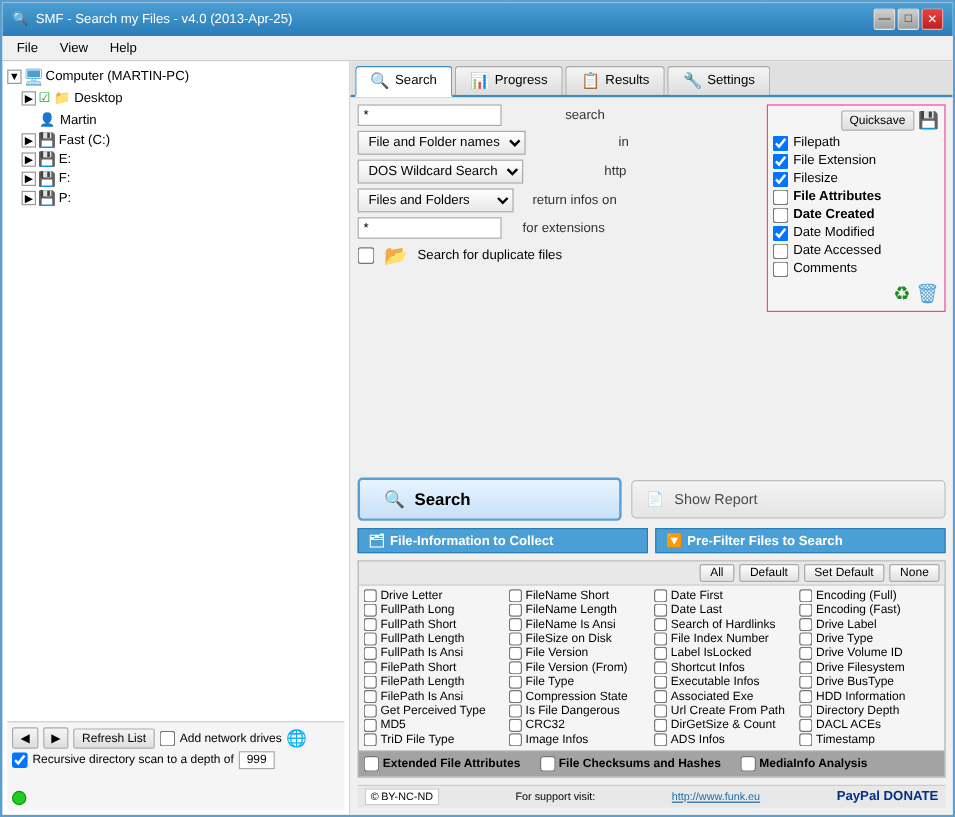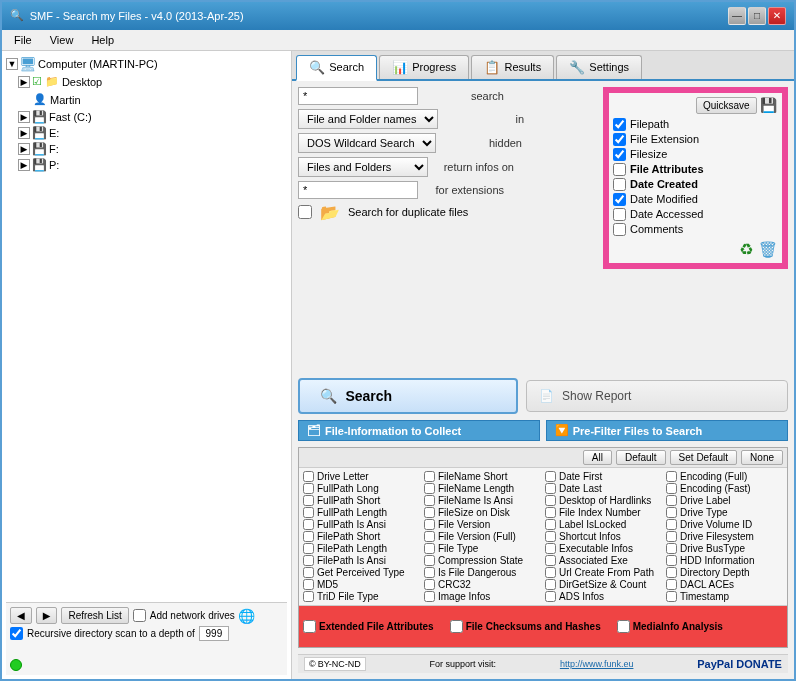--- a/index.html
+++ b/index.html
@@ -165,22 +165,23 @@
     .right-section {
       display: flex;
       gap: 6px;
       flex: 1;
     }
     .search-main { flex: 1; display: flex; flex-direction: column; gap: 4px; }
     .search-options { width: 185px; }
     
     .options-panel {
       background: #f5f5f5;
-      border: 6px solid #ec4899;
+      border: 1px solid #ec4899;
       padding: 4px;
+      margin-left: 36px;
     }
     .option-row { display: flex; align-items: center; gap: 4px; margin-bottom: 2px; }
     .option-label { font-size: 11px; }
     .option-label.bold { font-weight: bold; }
     
     
     .search-btn-big {
       background: linear-gradient(to bottom, #e8f4ff, #c8e0f8);
       border: 2px solid #5a9fd4;
       border-radius: 4px;
@@ -248,23 +249,23 @@
       display: grid;
       grid-template-columns: repeat(4, 1fr);
       gap: 1px 4px;
       padding: 3px 4px;
     }
     .cb-item { display: flex; align-items: center; gap: 3px; font-size: 10px; white-space: nowrap; }
     .cb-item input[type=checkbox] { width: 11px; height: 11px; flex-shrink: 0; }
     
     .section-footer {
       display: flex; align-items: center; gap: 8px;
-      background: #ef4444;
+      background: #a3a3a3;
       border-top: 1px solid #ccc;
-      padding: 14px 4px;
+      padding: 4px 4px;
     }
     .footer-section {
       display: flex; align-items: center; gap: 3px;
       font-size: 10px;
     }
     .footer-bold { font-weight: bold; font-size: 10px; }
     
     .bottom-bar {
       display: flex; align-items: center; justify-content: space-between;
       background: #e8e8e8;
@@ -443,21 +444,21 @@
               <select class="styled-select">
                 <option>File and Folder names</option>
               </select>
               <span class="row-label">in</span>
             </div>
 
             <div class="search-row">
               <select class="styled-select">
                 <option>DOS Wildcard Search</option>
               </select>
-              <span class="row-label">hidden</span>
+              <span class="row-label">http</span>
             </div>
 
             <div class="search-row">
               <select class="styled-select">
                 <option>Files and Folders</option>
               </select>
               <span class="row-label">return infos on</span>
             </div>
 
             <div class="search-row">
@@ -586,21 +587,21 @@
               <div class="cb-item">
                 <input type="checkbox" style="">
                 <span>FullPath Short</span>
               </div>
               <div class="cb-item">
                 <input type="checkbox" style="">
                 <span>FileName Is Ansi</span>
               </div>
               <div class="cb-item">
                 <input type="checkbox" style="">
-                <span>Desktop of Hardlinks</span>
+                <span>Search of Hardlinks</span>
               </div>
               <div class="cb-item">
                 <input type="checkbox" style="">
                 <span>Drive Label</span>
               </div>
               <div class="cb-item">
                 <input type="checkbox" style="">
                 <span>FullPath Length</span>
               </div>
               <div class="cb-item">
@@ -630,21 +631,21 @@
               <div class="cb-item">
                 <input type="checkbox" style="">
                 <span>Drive Volume ID</span>
               </div>
               <div class="cb-item">
                 <input type="checkbox" style="">
                 <span>FilePath Short</span>
               </div>
               <div class="cb-item">
                 <input type="checkbox" style="">
-                <span>File Version (Full)</span>
+                <span>File Version (From)</span>
               </div>
               <div class="cb-item">
                 <input type="checkbox" style="">
                 <span>Shortcut Infos</span>
               </div>
               <div class="cb-item">
                 <input type="checkbox" style="">
                 <span>Drive Filesystem</span>
               </div>
               <div class="cb-item">

